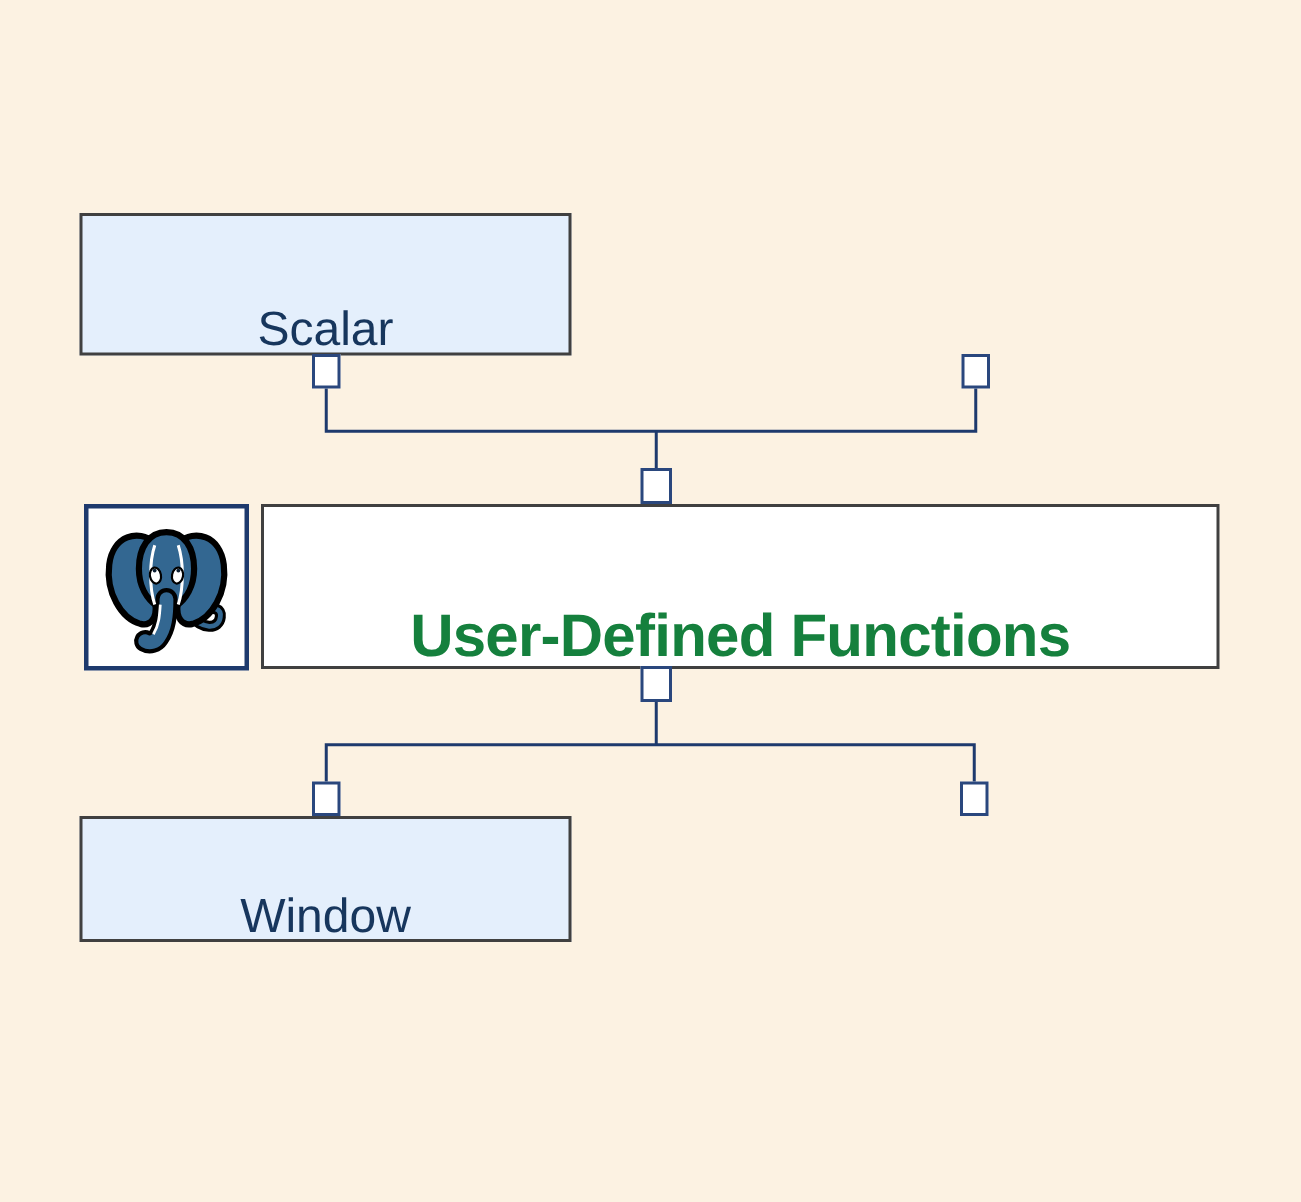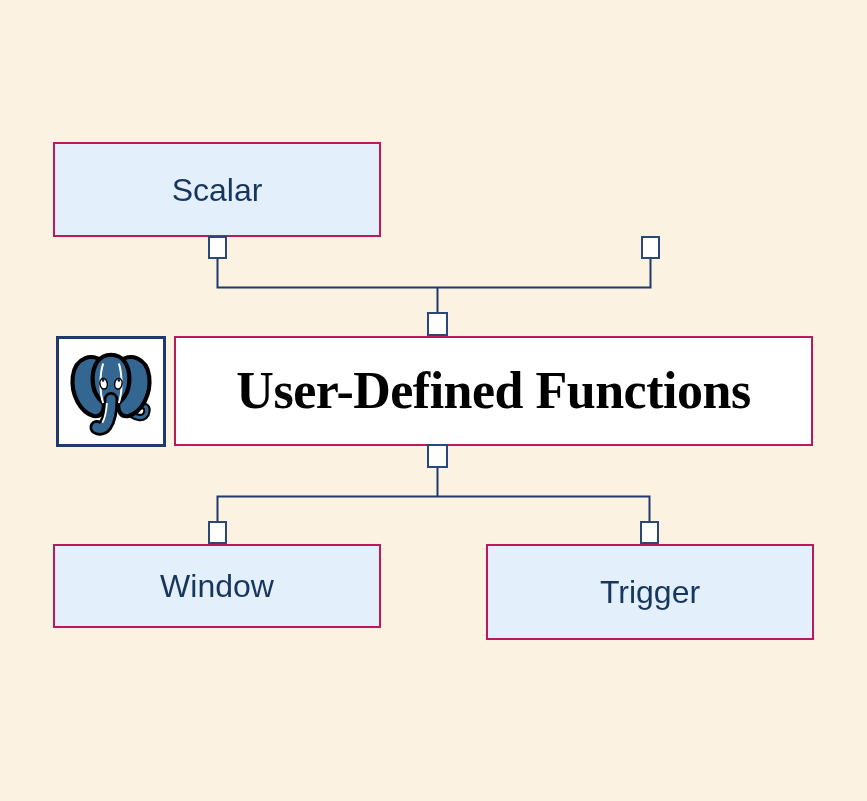--- a/index.html
+++ b/index.html
@@ -16,46 +16,45 @@
   }
   .connectors {
     position: absolute;
     left: 0;
     top: 0;
     z-index: 1;
   }
   .node {
     position: absolute;
     box-sizing: border-box;
-    border: 2px solid #be185d;
+    border: 2px solid #404040;
     background: #e4effc;
     display: flex;
-    align-items: center;
+    align-items: flex-end;
     justify-content: center;
     z-index: 2;
   }
   .node .label {
     color: #17365d;
     font-size: 32px;
     line-height: 1;
   }
   .node--scalar    { left: 53px;  top: 142px; width: 328px; height: 95px; }
   .node--aggregate { left: 486px; top: 142px; width: 328px; height: 95px; }
   .node--window    { left: 53px;  top: 544px; width: 328px; height: 84px; }
   .node--trigger   { left: 486px; top: 544px; width: 328px; height: 96px; }
   .node--udf {
     left: 174px; top: 336px; width: 639px; height: 110px;
     background: #ffffff;
   }
   .node--udf .label {
-    font-size: 52px;
+    font-size: 40px;
     font-weight: bold;
     letter-spacing: -0.5px;
-    color: #000000;
-    font-family: Liberation Serif, serif;
+    color: #15803d;
   }
   .logo-box {
     position: absolute;
     left: 56px; top: 336px; width: 110px; height: 111px;
     box-sizing: border-box;
     border: 3px solid #1e3a6d;
     background: #ffffff;
     display: flex;
     align-items: center;
     justify-content: center;
@@ -120,23 +119,20 @@
     </svg>
   </div>
 
   <div class="node node--udf">
     <span class="label">User-Defined Functions</span>
   </div>
 
   <div class="node node--window">
     <span class="label">Window</span>
   </div>
-  <div class="node node--trigger">
-    <span class="label">Trigger</span>
-  </div>
 
   <div class="stub stub--scalar"></div>
   <div class="stub stub--aggr"></div>
   <div class="stub stub--udf-top"></div>
   <div class="stub stub--udf-bot"></div>
   <div class="stub stub--window"></div>
   <div class="stub stub--trigger"></div>
 
 </div>
 

